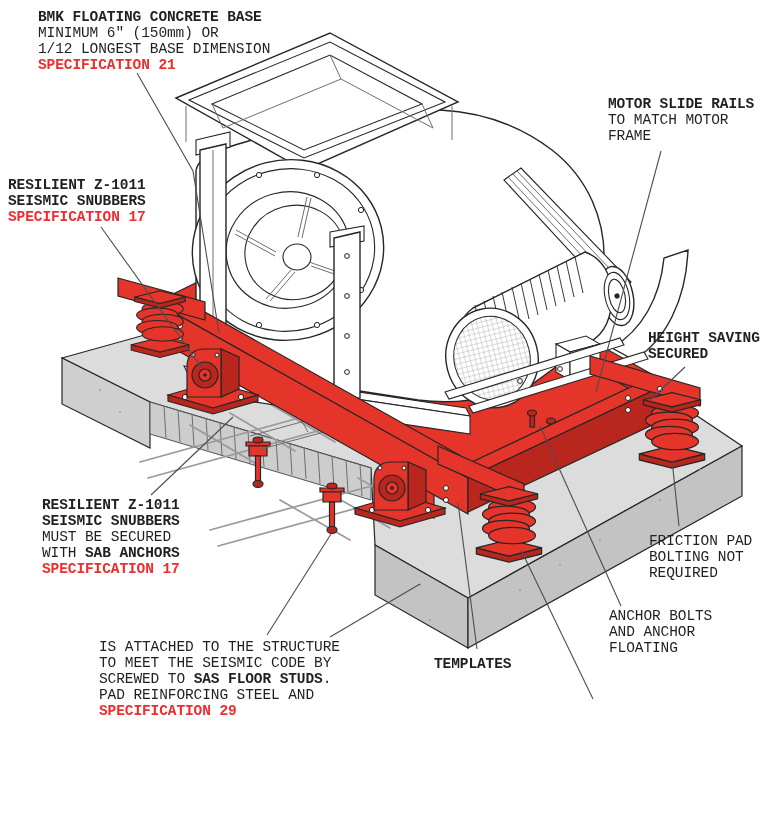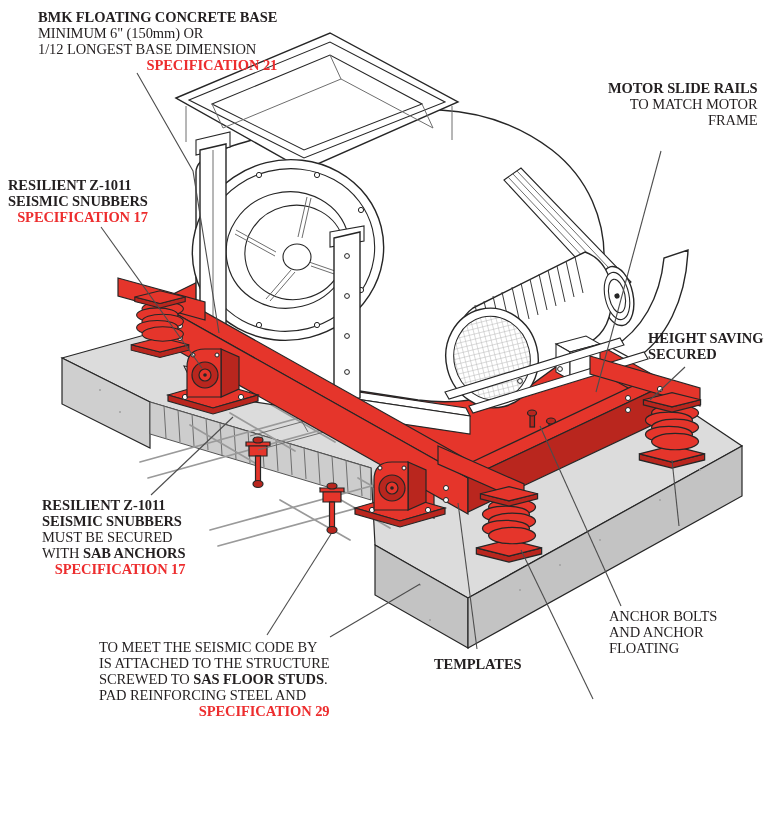--- a/index.html
+++ b/index.html
@@ -2,21 +2,21 @@
 <html style="--accent: #e5352b; --accent_dark: #b9261e; --spec_red: #ed2d2e; --text: #231f20; --concrete_top: #dcdcdc; --concrete_left: #cfcfcf; --concrete_right: #c3c3c3; --concrete_cut: #cdcdcd; --outline: #262626; --leader: #4d4d4d;"><head>
 <meta charset="utf-8">
 <style>
   :root{
     --accent:#e5352b; --accent_dark:#b9261e; --spec_red:#ed2d2e; --text:#231f20;
     --concrete_top:#dcdcdc; --concrete_left:#cfcfcf; --concrete_right:#c3c3c3;
     --concrete_cut:#cdcdcd; --outline:#262626; --leader:#4d4d4d;
   }
   html,body{margin:0;padding:0;background:#fff;}
   .stage{position:relative;width:768px;height:817px;background:#fff;overflow:hidden;
-         font-family:Liberation Serif, serif;}
+         font-family:Liberation Mono, monospace;}
   svg{position:absolute;left:0;top:0;}
   
   .padT{fill:var(--concrete_top);stroke:var(--outline);stroke-width:1.2;}
   .padL{fill:var(--concrete_left);stroke:var(--outline);stroke-width:1.2;}
   .padR{fill:var(--concrete_right);stroke:var(--outline);stroke-width:1.2;}
   .cut{fill:var(--concrete_cut);stroke:#555;stroke-width:1;}
   .red{fill:var(--accent);stroke:var(--outline);stroke-width:1.2;}
   .redD{fill:var(--accent_dark);stroke:var(--outline);stroke-width:1.2;}
   .white{fill:#ffffff;stroke:var(--outline);stroke-width:1.4;}
   .whiteT{fill:#ffffff;stroke:var(--outline);stroke-width:1.1;}
@@ -24,21 +24,21 @@
   .rebar{stroke:#9a9a9a;stroke-width:1.7;fill:none;stroke-linecap:round;}
   .bolt{fill:#ffffff;stroke:#222;stroke-width:1;}
   .leader{stroke:var(--leader);stroke-width:1.1;fill:none;}
   .fin{stroke:#3a3a3a;stroke-width:1;fill:none;}
   .speck{fill:#a0a0a0;}
   
   .lbl{position:absolute;font-size:14.5px;line-height:16px;font-weight:bold;
        color:var(--text);white-space:nowrap;letter-spacing:-0.1px;}
   .lbl div{margin:0;}
   .lbl .r{font-weight:400;}
-  .lbl .spec{color:var(--spec_red);font-weight:bold;text-align:right;}
+  .lbl .spec{color:var(--spec_red);font-weight:bold;}
 </style>
 </head>
 <body>
 
 <div class="stage">
 
 <svg width="768" height="817" viewBox="0 0 768 817">
   <defs>
     <pattern id="grid" width="5" height="5" patternUnits="userSpaceOnUse">
       <path d="M0 0H5M0 0V5" stroke="#b5b5b5" stroke-width="1"></path>
@@ -283,31 +283,36 @@
   <div class="r">1/12 LONGEST BASE DIMENSION</div>
   <div class="spec">SPECIFICATION 21</div>
 </div>
 
 <div class="lbl" style="left:8px;top:177px;">
   <div>RESILIENT Z-1011</div>
   <div>SEISMIC SNUBBERS</div>
   <div class="spec">SPECIFICATION 17</div>
 </div>
 
-<div class="lbl" style="left:608px;top:80px;text-align:right;">
+<div class="lbl" style="left:608px;top:96px;">
   <div>MOTOR SLIDE RAILS</div>
   <div class="r">TO MATCH MOTOR</div>
   <div class="r">FRAME</div>
 </div>
 
 <div class="lbl" style="left:648px;top:330px;">
   <div>HEIGHT SAVING</div>
   <div>SECURED</div>
 </div>
 
+<div class="lbl" style="left:649px;top:533px;">
+  <div class="r">FRICTION PAD</div>
+  <div class="r">BOLTING NOT</div>
+  <div class="r">REQUIRED</div>
+</div>
 
 <div class="lbl" style="left:609px;top:608px;">
   <div class="r">ANCHOR BOLTS</div>
   <div class="r">AND ANCHOR</div>
   <div class="r">FLOATING</div>
 </div>
 
 <div class="lbl" style="left:434px;top:656px;">
   <div>TEMPLATES</div>
 </div>
@@ -317,22 +322,22 @@
   <div>RESILIENT Z-1011</div>
   <div>SEISMIC SNUBBERS</div>
   <div class="r">MUST BE SECURED</div>
   <div class="r">
     <span>WITH </span><b>SAB ANCHORS</b>
   </div>
   <div class="spec">SPECIFICATION 17</div>
 </div>
 
 <div class="lbl" style="left:99px;top:639px;">
+  <div class="r">IS ATTACHED TO THE STRUCTURE</div>
   <div class="r">TO MEET THE SEISMIC CODE BY</div>
-  <div class="r">IS ATTACHED TO THE STRUCTURE</div>
   <div class="r">
     <span>SCREWED TO </span><b>SAS FLOOR STUDS</b><span>.</span>
   </div>
   <div class="r">PAD REINFORCING STEEL AND</div>
   <div class="spec">SPECIFICATION 29</div>
 </div>
 
 </div>
 
 </body></html>

